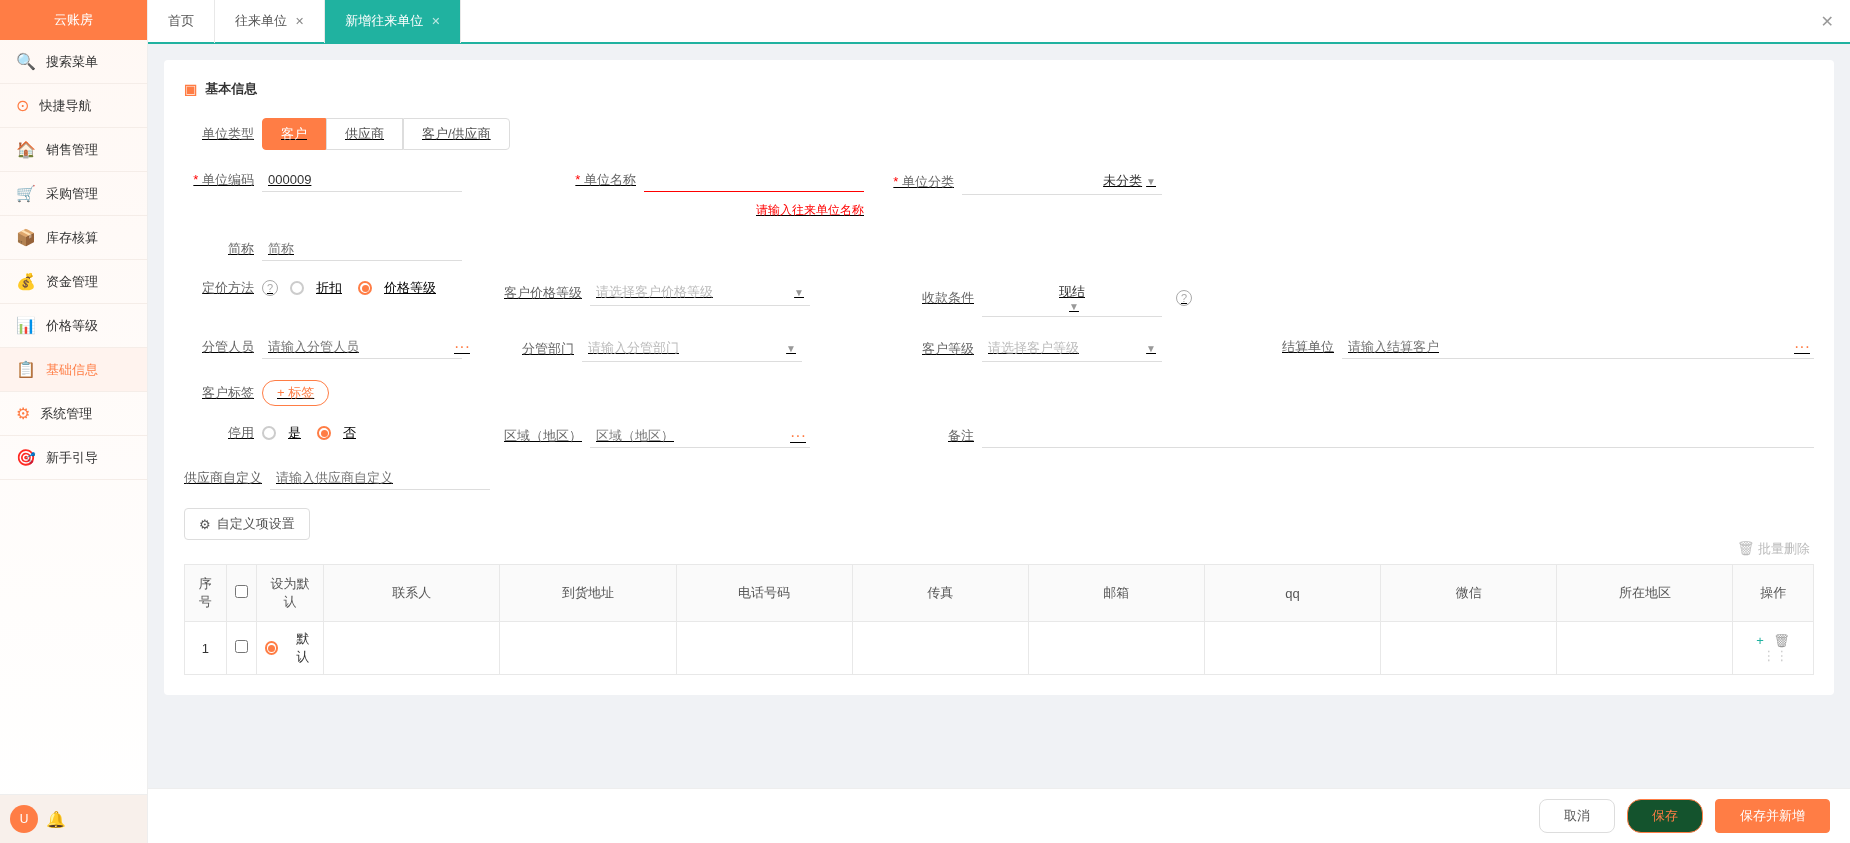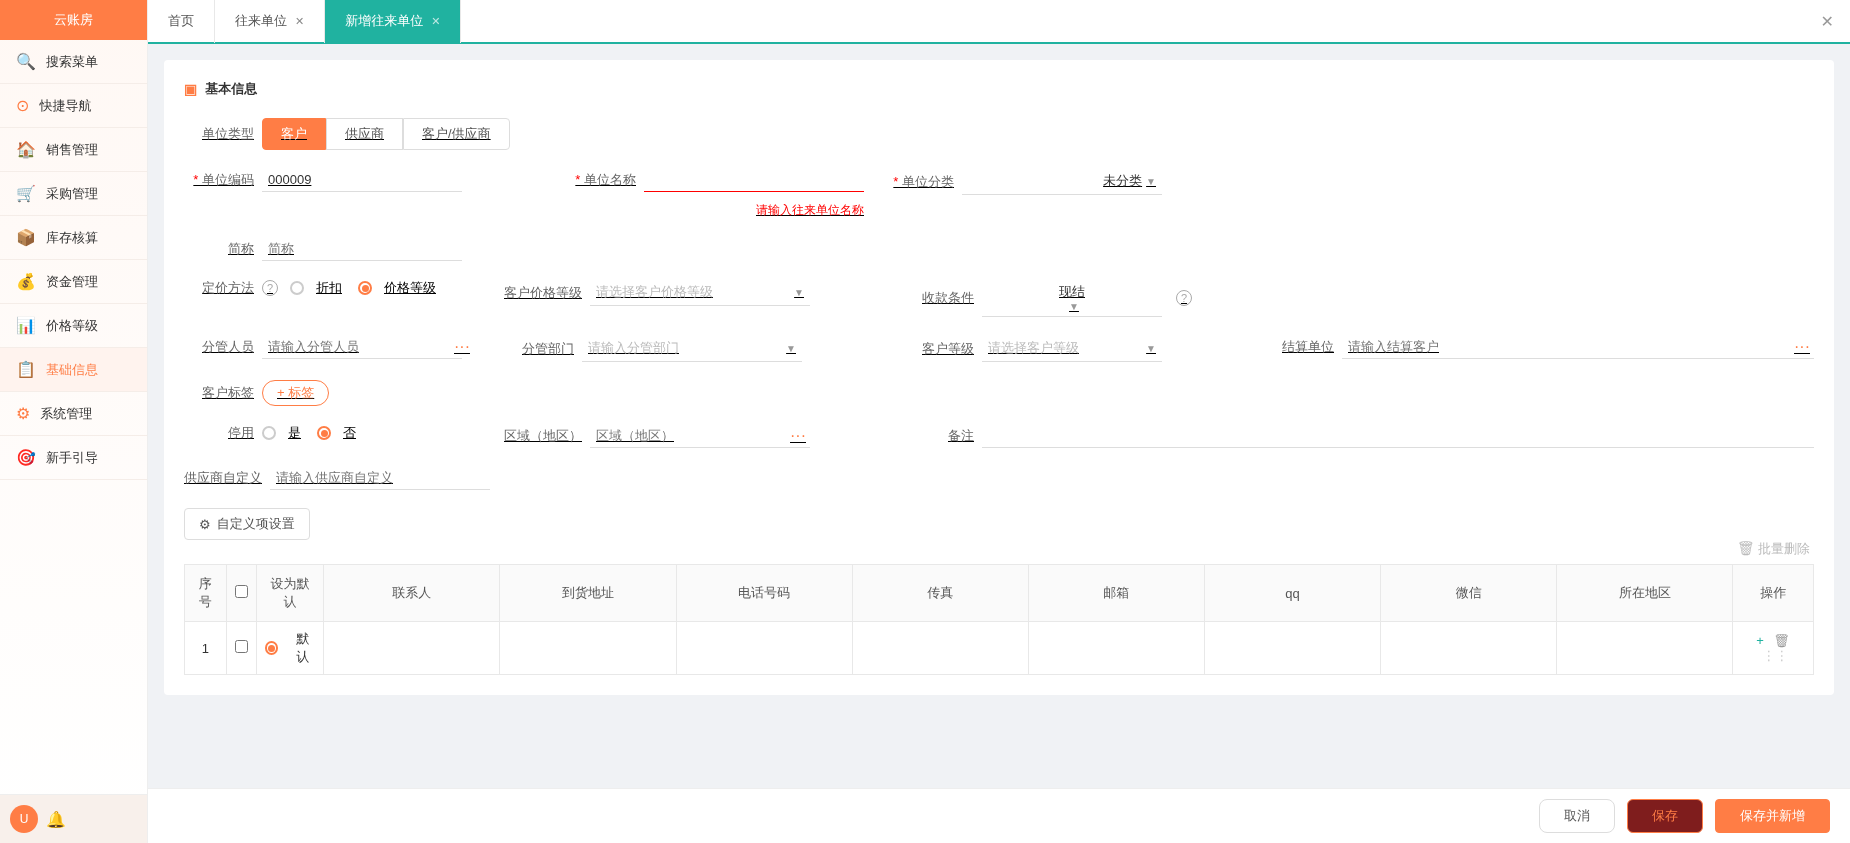--- a/index.html
+++ b/index.html
@@ -270,22 +270,22 @@
       padding: 7px 24px;
       border: 1px solid #ddd;
       background: white;
       border-radius: 8px;
       cursor: pointer;
       color: #555;
     }
     .btn-save {
       padding: 7px 24px;
       border: 1px solid #ff7d45;
-      background: #7f1d1d;
-      border-radius: 6px;
+      background: #14532d;
+      border-radius: 14px;
       cursor: pointer;
       color: #ff7d45;
     }
     .btn-save-new {
       padding: 7px 24px;
       background: #ff7d45;
       border: 1px solid #ff7d45;
       border-radius: 4px;
       cursor: pointer;
       color: white;

